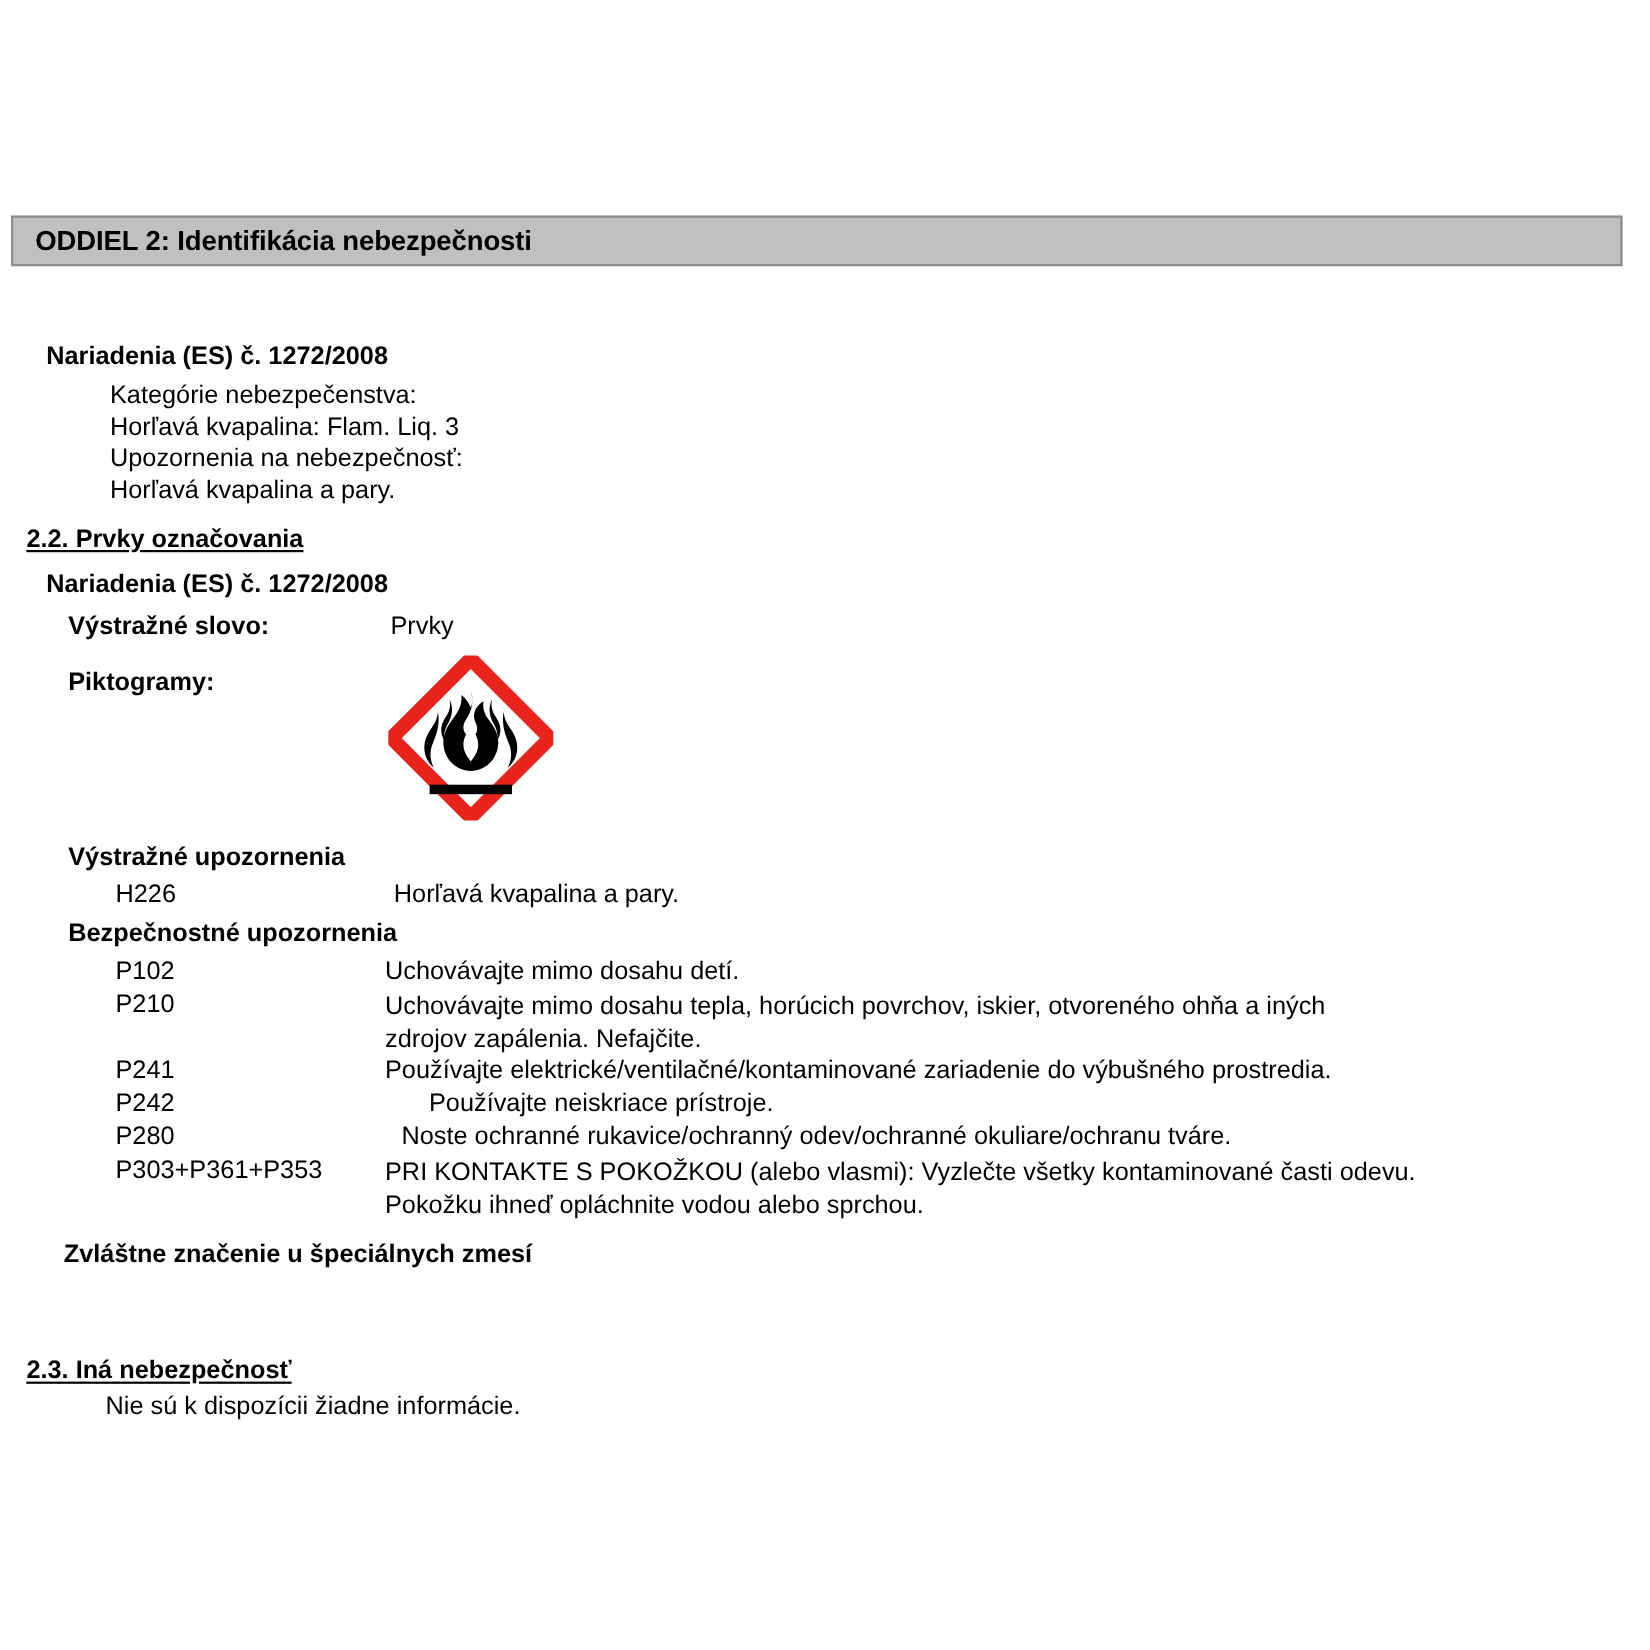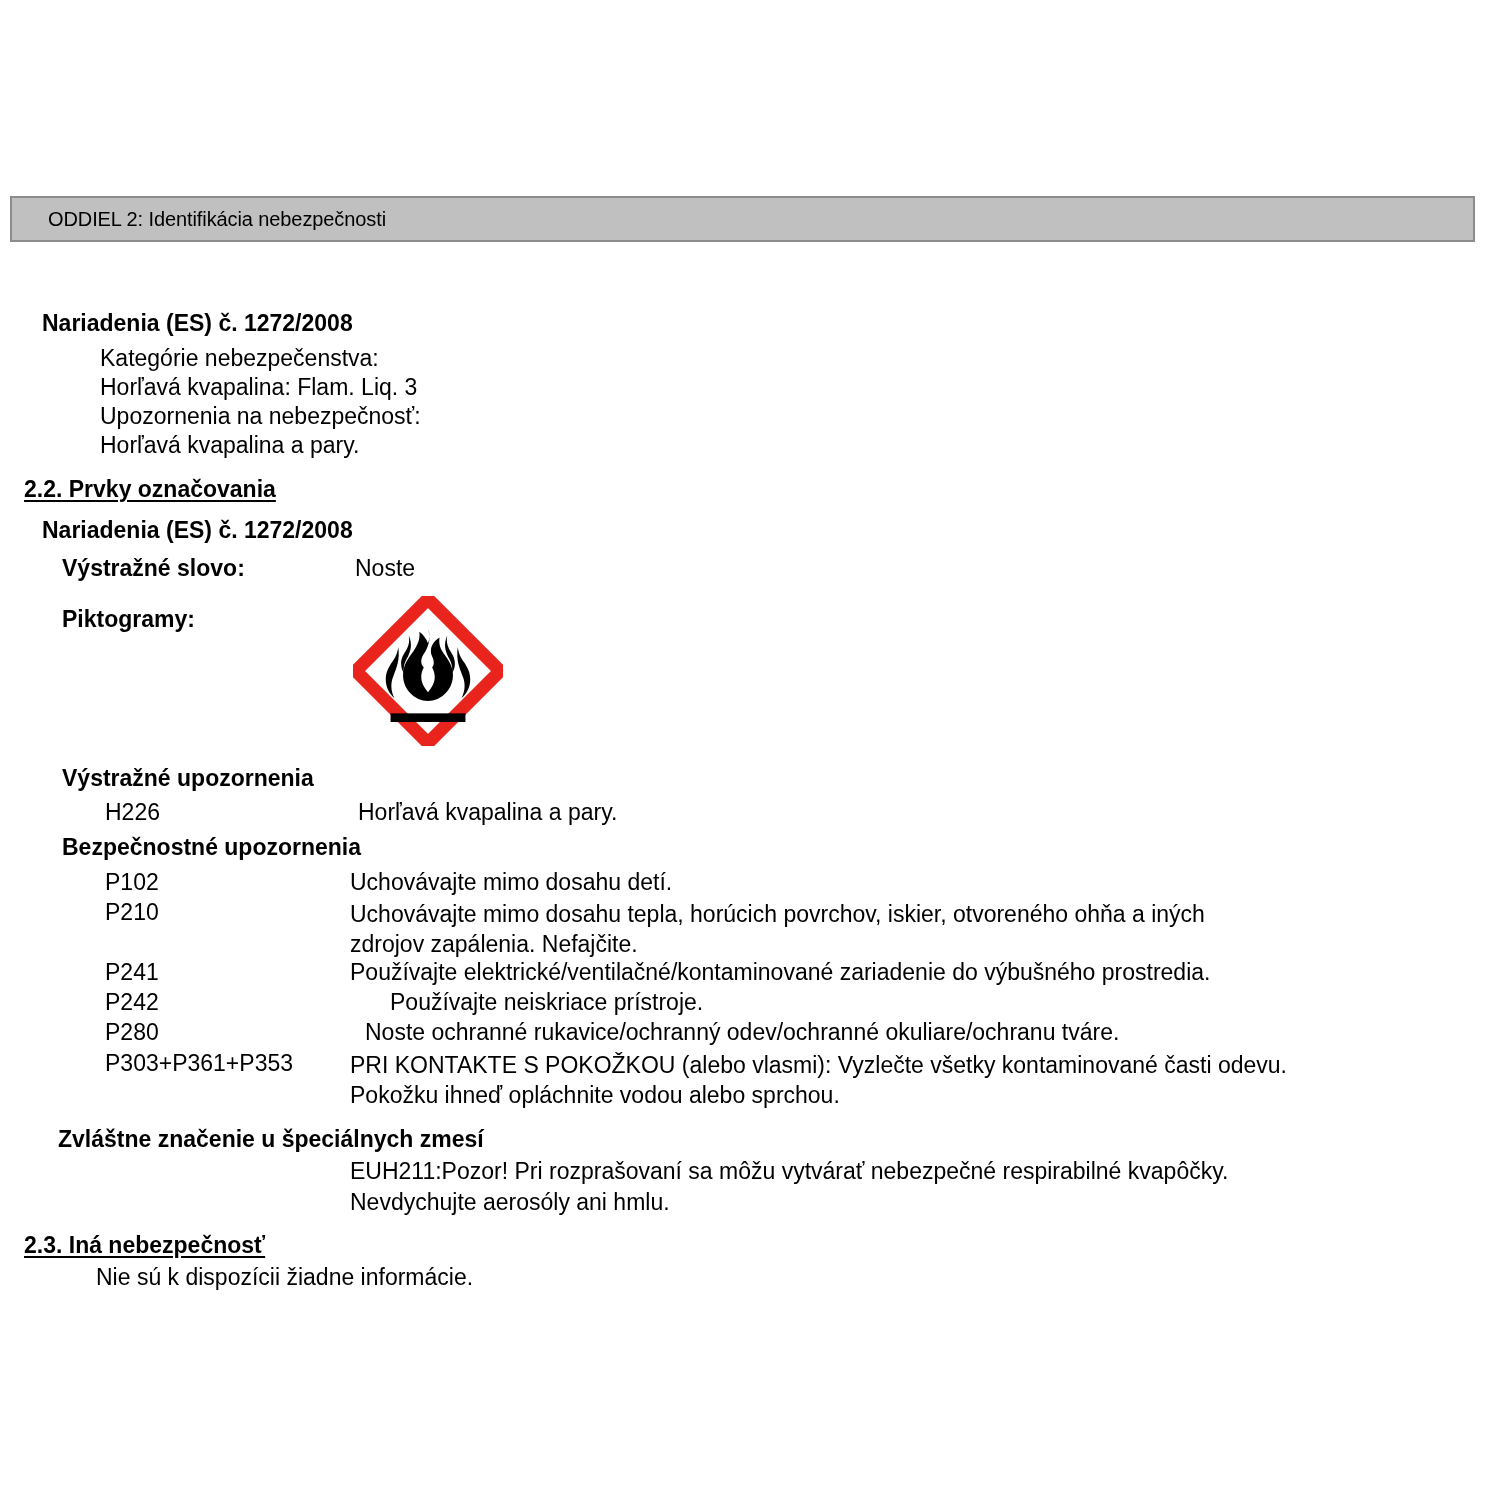--- a/index.html
+++ b/index.html
@@ -32,24 +32,24 @@
     top: 196px;
     width: 1465px;
     height: 46px;
     background: #c0c0c0;
     border: 2px solid #8c8c8c;
     box-sizing: border-box;
     display: flex;
     align-items: center;
   }
   .section-bar .bar-title {
-    font-size: 20px;
-    font-weight: normal;
+    font-size: 25px;
+    font-weight: bold;
     letter-spacing: -0.1px;
-    padding-left: 36px;
+    padding-left: 20px;
     white-space: nowrap;
   }
 
   
   .row {
     position: absolute;
     white-space: nowrap;
   }
 
   .sub-head {
@@ -122,21 +122,21 @@
   <div class="row body-text" style="left:100px; top:403px;">Upozornenia na nebezpečnosť:</div>
 
   <div class="row body-text" style="left:100px; top:432px;">Horľavá kvapalina a pary.</div>
 
   <div class="row sub-head" style="left:24px; top:476px;">2.2. Prvky označovania</div>
 
   <div class="row reg-head" style="left:42px; top:517px;">Nariadenia (ES) č. 1272/2008</div>
 
   <div class="row bold-label" style="left:62px; top:555px;">Výstražné slovo:</div>
 
-  <div class="row body-text" style="left:355px; top:555px;">Noste</div>
+  <div class="row body-text" style="left:355px; top:555px;">Prvky</div>
 
   <div class="row bold-label" style="left:62px; top:606px;">Piktogramy:</div>
 
   <div class="pictogram-wrap">
     <svg viewBox="0 0 150 150" xmlns="http://www.w3.org/2000/svg">
 
       <polygon points="75,3 147,75 75,147 3,75" fill="#ffffff" stroke="#e8241c" stroke-width="13" stroke-linejoin="miter"></polygon>
 
       <g fill="#000000" transform="translate(75,78) scale(0.96)">
         <path d="M0,-47
@@ -224,19 +224,18 @@
     <span class="text" style="left:245px; width:1100px;margin-left:15px;">Noste ochranné rukavice/ochranný odev/ochranné okuliare/ochranu tváre.</span>
   </div>
 
   <div class="stmt" style="left:105px; top:1050px; width:1350px;">
     <span class="code">P303+P361+P353</span>
     <span class="text" style="left:245px; width:940px; white-space:normal; line-height:30px;">PRI KONTAKTE S POKOŽKOU (alebo vlasmi): Vyzlečte všetky kontaminované časti odevu. Pokožku ihneď opláchnite vodou alebo sprchou.</span>
   </div>
 
   <div class="row bold-label" style="left:58px; top:1126px;text-align:center;">Zvláštne značenie u špeciálnych zmesí</div>
 
-  <div style="position:absolute; left:350px; top:1156px; width:1000px; font-size:23px; line-height:31px;">EUH211:Pozor! Pri rozprašovaní sa môžu vytvárať nebezpečné respirabilné kvapôčky. Nevdychujte aerosóly ani hmlu.</div>
 
   <div class="row sub-head" style="left:24px; top:1232px;">2.3. Iná nebezpečnosť</div>
 
   <div class="row body-text" style="left:96px; top:1264px;">Nie sú k dispozícii žiadne informácie.</div>
 
 </div>
 
 </body></html>

